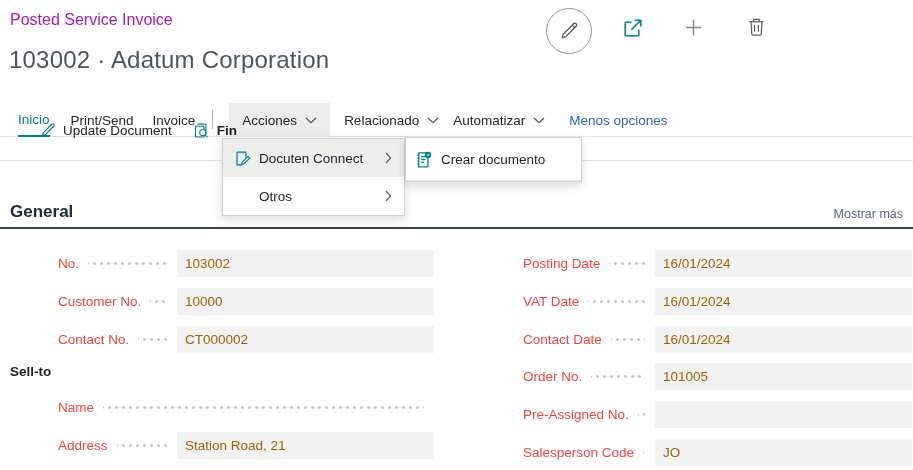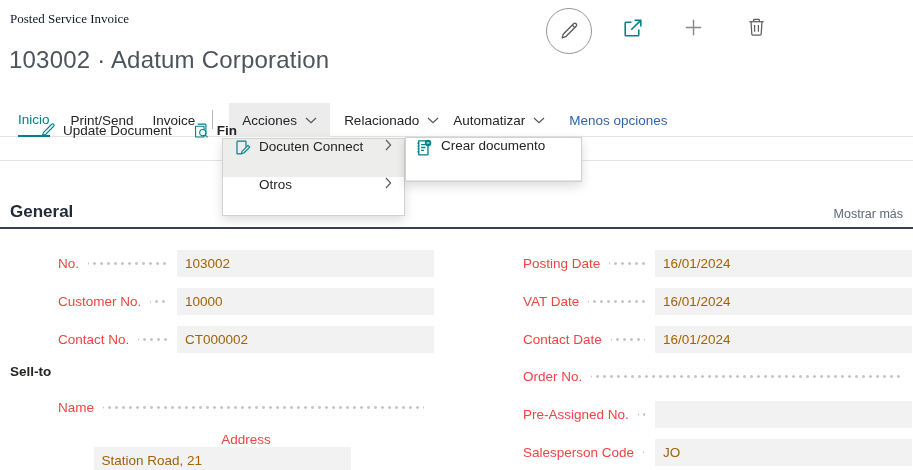--- a/index.html
+++ b/index.html
@@ -1,20 +1,20 @@
 <!DOCTYPE html>
 <html><head>
 <meta charset="utf-8">
 <style>
   html,body{margin:0;padding:0;background:#fff;}
   body{width:913px;height:470px;overflow:hidden;position:relative;
        font-family:"Liberation Sans",sans-serif;color:#252423;}
   .abs{position:absolute;}
   
-  .caption{left:10px;top:11px;font-size:13px;color:#0f172a;font-family:Liberation Serif, serif;}
+  .caption{left:10px;top:11px;font-size:16px;color:#a21caf;}
   .title{left:9px;top:46px;font-size:24px;font-weight:400;color:#4d545b;letter-spacing:.2px;}
   .edit-circle{left:546px;top:8px;width:44px;height:44px;border:1px solid #979593;border-radius:50%;
                display:flex;align-items:center;justify-content:center;cursor:pointer;background:#fff;}
   .topicon{display:flex;align-items:center;justify-content:center;cursor:pointer;}
   
   .tabbar{left:0;top:103px;width:913px;height:34px;border-bottom:1px solid #e5e3e1;
           display:flex;align-items:stretch;padding-left:18px;box-sizing:border-box;font-size:13.5px;}
   .tab{display:flex;align-items:center;height:34px;box-sizing:border-box;color:#252423;cursor:pointer;white-space:nowrap;}
   .tab .chev{margin-left:8px;display:inline-flex;}
   .tab.active{color:#008089;border-bottom:2.5px solid #008089;}
@@ -22,21 +22,21 @@
   .tab.morelink{color:#2f66ad;}
   .vsep{width:1px;height:19px;background:#b8b6b4;align-self:center;margin:0 16px 0 17px;}
   
   .actionbar{left:0;top:122px;width:913px;height:39px;border-bottom:1px solid #e5e3e1;
              display:flex;align-items:flex-start;padding-left:40px;box-sizing:border-box;font-size:13.5px;}
   .actbtn{display:flex;align-items:center;gap:7px;cursor:pointer;white-space:nowrap;}
   
   .menu{background:#fff;border:1px solid #d4d2d0;box-shadow:0 4px 10px rgba(0,0,0,.14);font-size:13.5px;}
   .menu1{left:222px;top:138px;width:183px;z-index:20;box-sizing:border-box;}
   .menu2{left:405px;top:137px;width:177px;z-index:21;box-sizing:border-box;}
-  .mrow{display:flex;align-items:flex-start;padding:0 12px 0 11px;gap:8px;height:38px;cursor:pointer;box-sizing:border-box;}
+  .mrow{display:flex;align-items:center;padding:0 12px 0 11px;gap:8px;height:38px;cursor:pointer;box-sizing:border-box;}
   .mrow.hl{background:#ededec;}
   .mrow .mlabel{flex:1;white-space:nowrap;overflow:hidden;}
   .mrow .iconslot{width:17px;display:inline-flex;justify-content:center;flex:none;}
   .m2row1{height:42px;}
   .m2row2{height:33px;}
   .msep{height:1px;background:#e6e4e2;margin:0;}
   .mrow.disabled{color:#a6a4a2;cursor:default;}
   
   .sechead{left:10px;top:202px;font-size:17px;font-weight:bold;color:#232b38;}
   .showmore{top:207px;right:10px;font-size:12.5px;color:#5d6878;cursor:pointer;}
@@ -217,21 +217,21 @@
 <div class="frow col-l" style="top:326px;">
   <span class="lbl">Contact No.</span>
   <span class="dots"></span>
   <span class="val">CT000002</span>
 </div>
 <div class="abs grouplbl">Sell-to</div>
 <div class="frow col-l" style="top:394px;">
   <span class="lbl">Name</span>
   <span class="dots"></span>
 </div>
-<div class="frow col-l" style="top:432px;flex-direction:column;">
+<div class="frow col-l" style="top:432px;">
   <span class="lbl">Address</span>
   <span class="dots"></span>
   <span class="val">Station Road, 21</span>
 </div>
 
 <div class="frow col-r" style="top:250px;">
   <span class="lbl">Posting Date</span>
   <span class="dots"></span>
   <span class="val">16/01/2024</span>
 </div>
@@ -241,20 +241,21 @@
   <span class="val">16/01/2024</span>
 </div>
 <div class="frow col-r" style="top:326px;">
   <span class="lbl">Contact Date</span>
   <span class="dots"></span>
   <span class="val">16/01/2024</span>
 </div>
 <div class="frow col-r" style="top:363px;">
   <span class="lbl">Order No.</span>
   <span class="dots"></span>
+  <span class="val">101005</span>
 </div>
 <div class="frow col-r" style="top:401px;">
   <span class="lbl">Pre-Assigned No.</span>
   <span class="dots"></span>
   <span class="val"></span>
 </div>
 <div class="frow col-r" style="top:439px;">
   <span class="lbl">Salesperson Code</span>
   <span class="dots"></span>
   <span class="val">JO</span>

